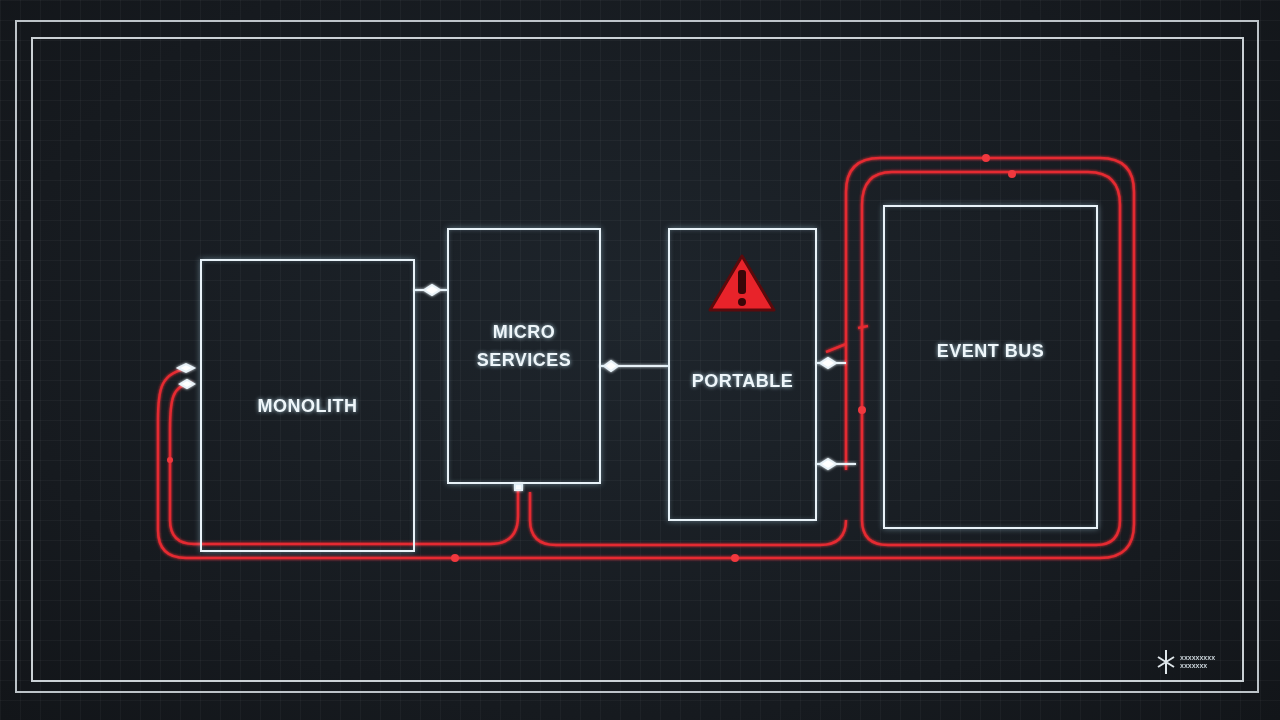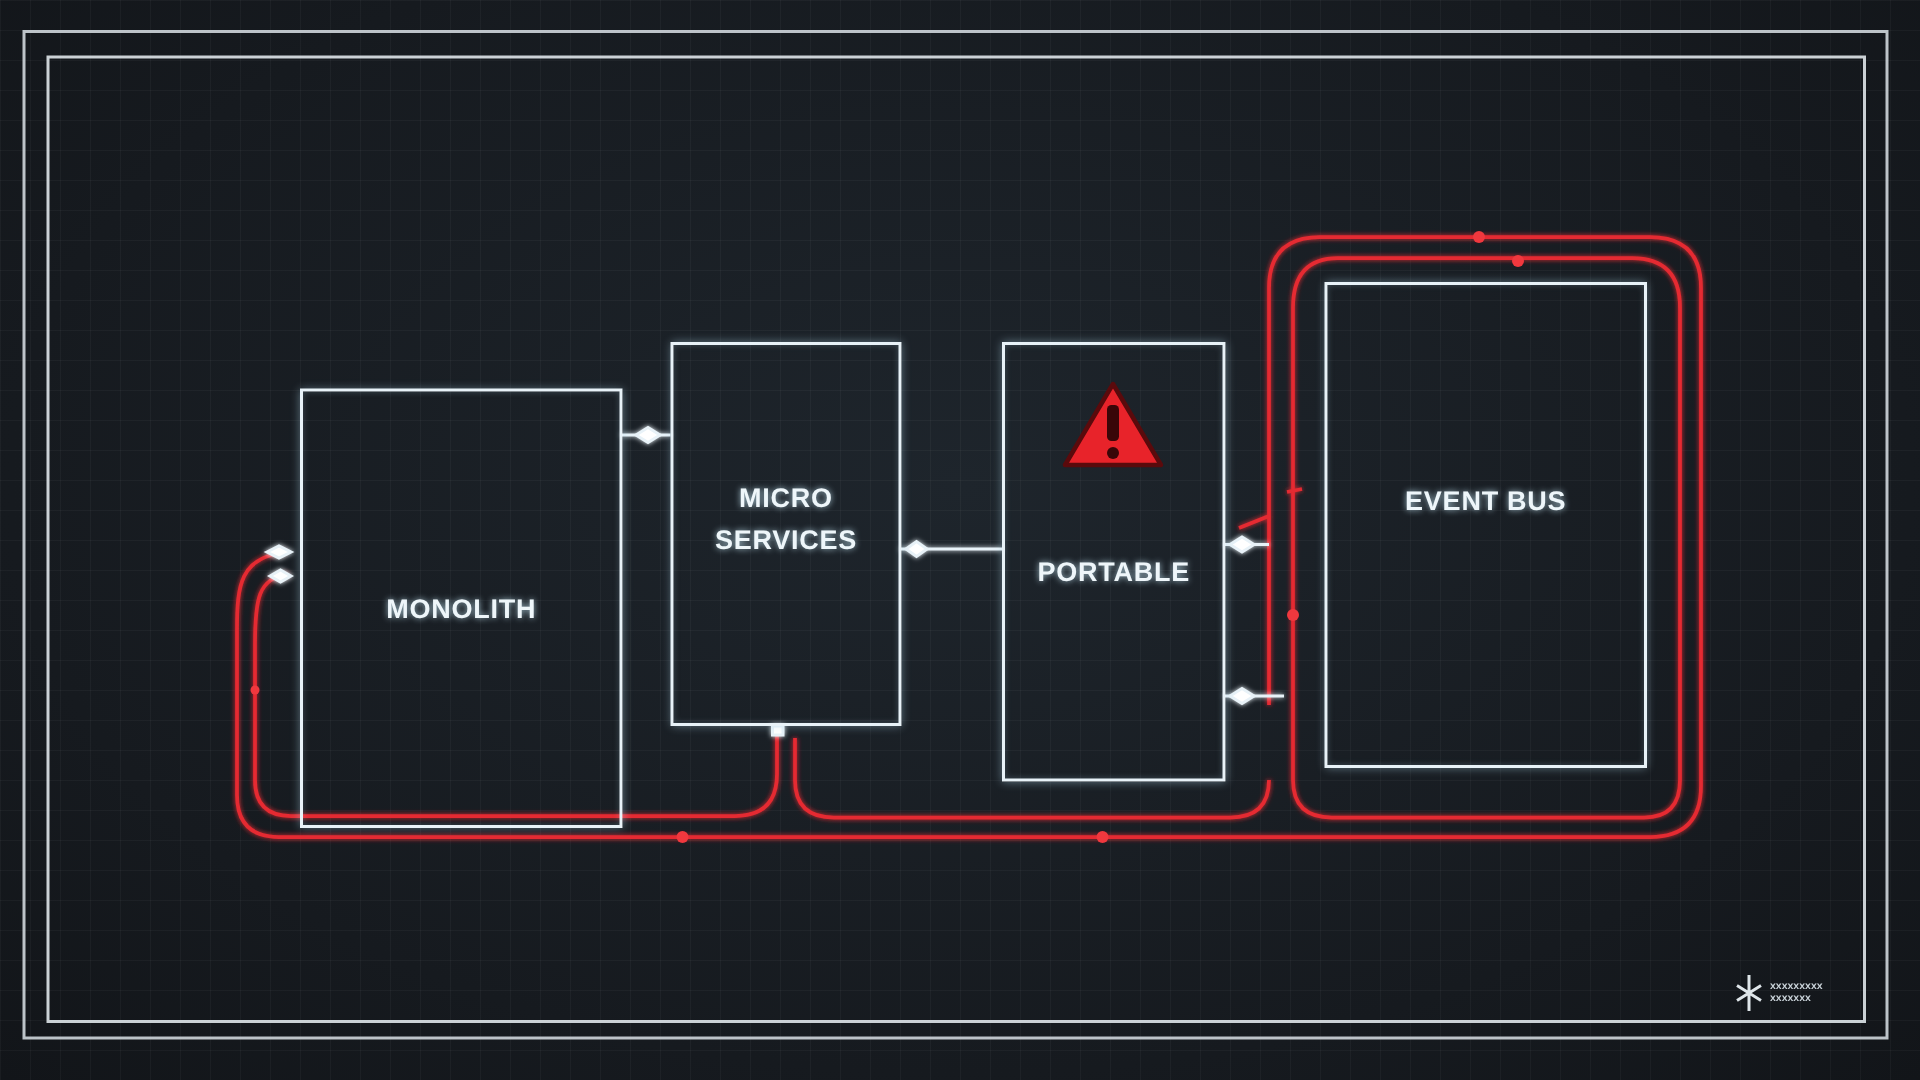--- a/index.html
+++ b/index.html
@@ -74,21 +74,21 @@
 <div class="box" style="left:200px;top:228px;width:215px;height:293px;margin-top:31px;">
   <span class="lbl">MONOLITH</span>
 </div>
 <div class="box" style="left:447px;top:228px;width:154px;height:256px;">
   <span class="lbl" style="margin-top:-20px">MICRO
 SERVICES</span>
 </div>
 <div class="box" style="left:668px;top:228px;width:149px;height:293px;">
   <span class="lbl" style="margin-top:12px">PORTABLE</span>
 </div>
-<div class="box" style="left:883px;top:188px;width:215px;height:324px;">
+<div class="box" style="left:883px;top:205px;width:215px;height:324px;">
   <span class="lbl" style="margin-top:-32px">EVENT BUS</span>
 </div>
 
 <svg class="warn" viewBox="0 0 72 64">
   <path d="M36 4 L68 58 L4 58 Z" fill="#e8232a" stroke="#5a0a0c" stroke-width="3" stroke-linejoin="round"></path>
   <rect x="32" y="18" width="8" height="24" rx="3" fill="#3a0608"></rect>
   <circle cx="36" cy="50" r="4" fill="#3a0608"></circle>
 </svg>
 
 <div class="logo">

